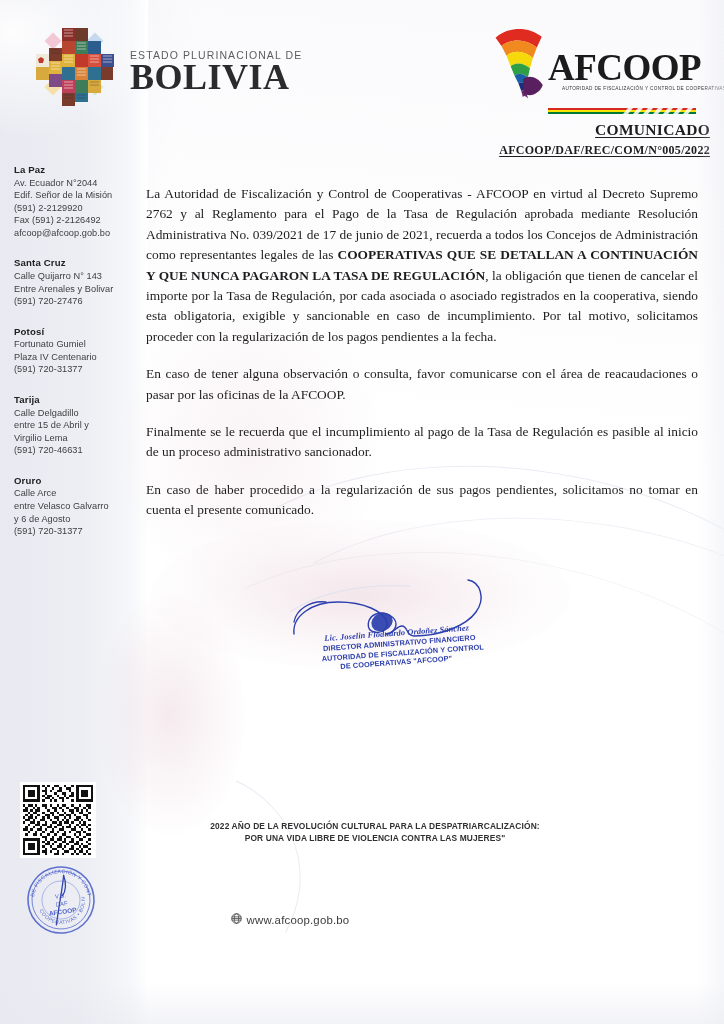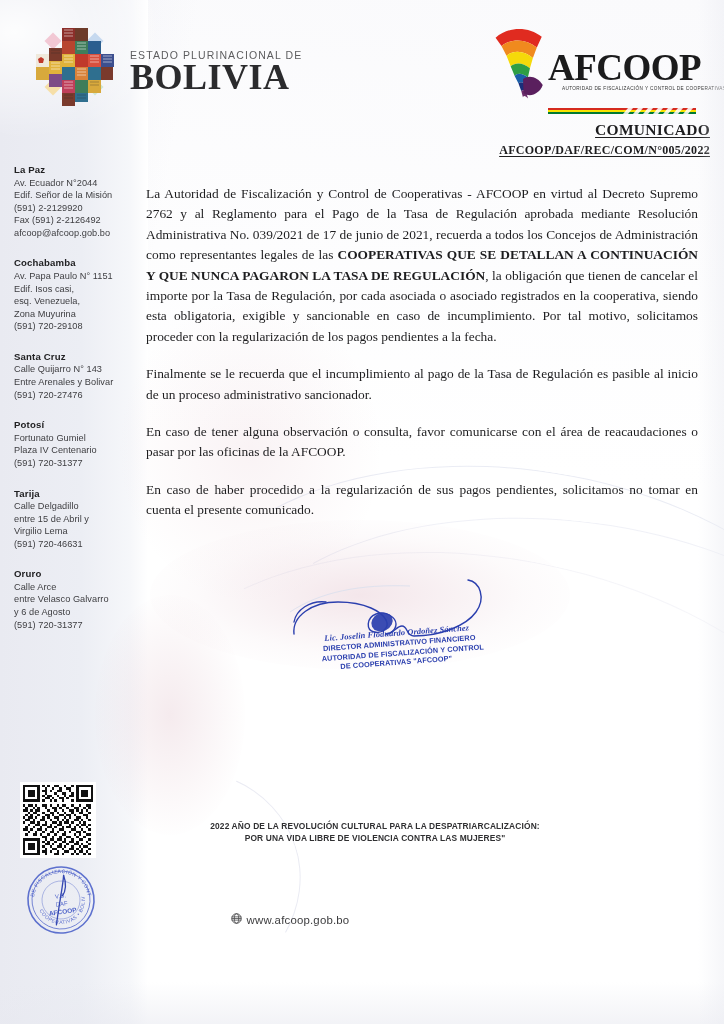--- a/index.html
+++ b/index.html
@@ -462,28 +462,20 @@
 
     <div class="contact">
       <div class="contact-city">La Paz</div>
       <div class="contact-line">Av. Ecuador N°2044</div>
       <div class="contact-line">Edif. Señor de la Misión</div>
       <div class="contact-line">(591) 2-2129920</div>
       <div class="contact-line">Fax (591) 2-2126492</div>
       <div class="contact-line">afcoop@afcoop.gob.bo</div>
     </div>
 
-    <div class="contact">
-      <div class="contact-city">Cochabamba</div>
-      <div class="contact-line">Av. Papa Paulo N° 1151</div>
-      <div class="contact-line">Edif. Isos casi,</div>
-      <div class="contact-line">esq. Venezuela,</div>
-      <div class="contact-line">Zona Muyurina</div>
-      <div class="contact-line">(591) 720-29108</div>
-    </div>
 
     <div class="contact">
       <div class="contact-city">Santa Cruz</div>
       <div class="contact-line">Calle Quijarro N° 143</div>
       <div class="contact-line">Entre Arenales y Bolivar</div>
       <div class="contact-line">(591) 720-27476</div>
     </div>
 
     <div class="contact">
       <div class="contact-city">Potosí</div>
@@ -506,22 +498,22 @@
       <div class="contact-line">Calle Arce</div>
       <div class="contact-line">entre Velasco Galvarro</div>
       <div class="contact-line">y 6 de Agosto</div>
       <div class="contact-line">(591) 720-31377</div>
     </div>
 
   </div>
 
   <div class="body-zone">
     <p><span>La Autoridad de Fiscalización y Control de Cooperativas - AFCOOP en virtud al Decreto Supremo 2762 y al Reglamento para el Pago de la Tasa de Regulación aprobada mediante Resolución Administrativa No. 039/2021 de 17 de junio de 2021, recuerda a todos los Concejos de Administración como representantes legales de las </span><b>COOPERATIVAS QUE SE DETALLAN A CONTINUACIÓN Y QUE NUNCA PAGARON LA TASA DE REGULACIÓN</b><span>, la obligación que tienen de cancelar el importe por la Tasa de Regulación, por cada asociada o asociado registrados en la cooperativa, siendo esta obligatoria, exigible y sancionable en caso de incumplimiento. Por tal motivo, solicitamos proceder con la regularización de los pagos pendientes a la fecha.</span></p>
+    <p>En caso de tener alguna observación o consulta, favor comunicarse con el área de reacaudaciones o pasar por las oficinas de la AFCOOP.</p>
     <p>Finalmente se le recuerda que el incumplimiento al pago de la Tasa de Regulación es pasible al inicio de un proceso administrativo sancionador.</p>
-    <p>En caso de tener alguna observación o consulta, favor comunicarse con el área de reacaudaciones o pasar por las oficinas de la AFCOOP.</p>
     <p>En caso de haber procedido a la regularización de sus pagos pendientes, solicitamos no tomar en cuenta el presente comunicado.</p>
   </div>
 
   <div class="sig-zone">
     <svg class="sig-svg" width="260" height="130" viewBox="0 0 260 130" xmlns="http://www.w3.org/2000/svg">
       <g fill="none" stroke="#2b3fae" stroke-width="1.4" stroke-linecap="round">
         <path d="M4 62 C 2 44, 22 30, 48 30 C 76 30, 92 40, 96 48"></path>
         <path d="M96 48 C 100 56, 92 62, 84 60 C 76 58, 76 46, 86 42 C 96 38, 106 46, 106 52 C 106 58, 100 62, 96 62"></path>
         <path d="M96 62 C 104 62, 106 54, 112 54 C 118 54, 116 64, 124 64 C 150 64, 176 54, 186 40 C 196 26, 190 10, 178 8"></path>
         <path d="M36 30 C 20 28, 6 38, 4 50"></path>

